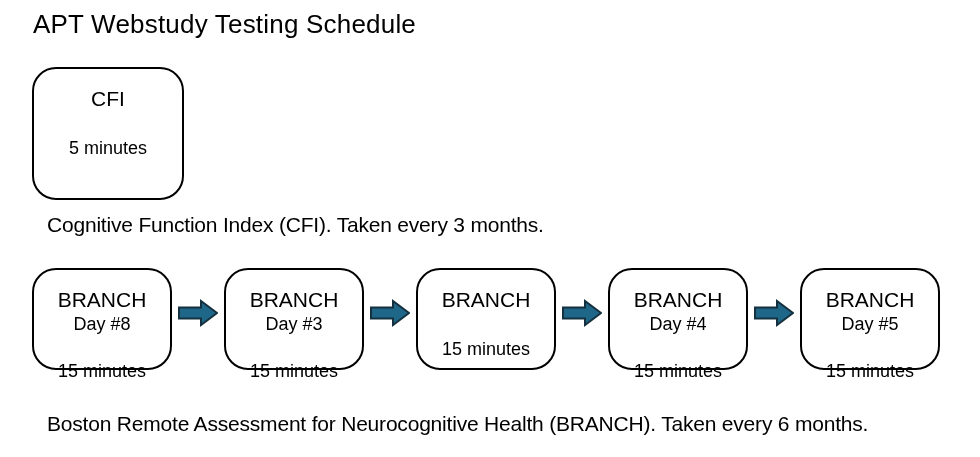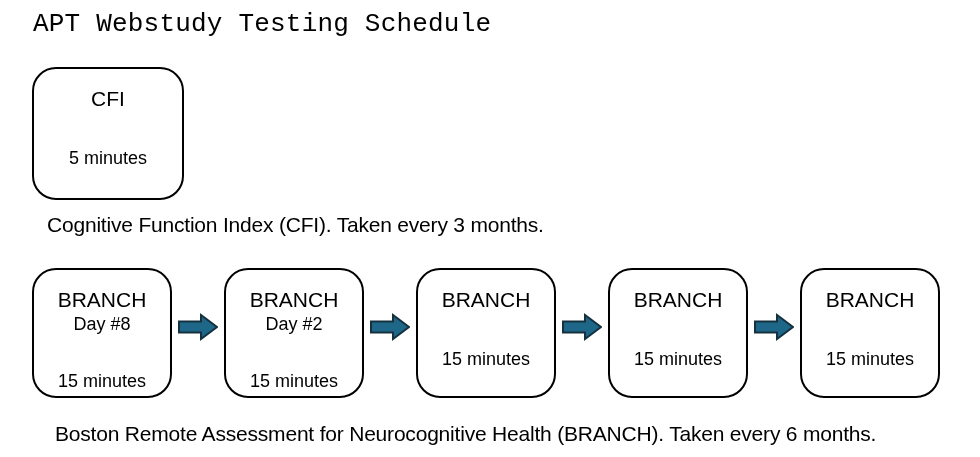--- a/index.html
+++ b/index.html
@@ -16,26 +16,25 @@
     overflow: hidden;
   }
   .page-title {
     position: absolute;
     left: 33px;
     top: 9px;
     font-size: 26px;
     line-height: 30px;
     font-weight: 400;
     letter-spacing: 0.2px;
-    font-family: Liberation Mono, monospace;
   }
   .sched-box {
     box-sizing: border-box;
     width: 140px;
-    height: 130px;
+    height: 102px;
     border: 2.5px solid var(--box-border, #000000);
     border-radius: 24px;
     background: #ffffff;
     text-align: center;
     padding-top: 17px;
   }
   .cfi-box {
     position: absolute;
     left: 32px;
     top: 67px;
@@ -46,32 +45,32 @@
     font-size: 21px;
     line-height: 26px;
   }
   .box-sub {
     font-size: 18px;
     line-height: 22px;
   }
   .box-duration {
     font-size: 18px;
     line-height: 22px;
-    margin-top: 35px;
+    margin-top: 25px;
   }
   .caption {
     position: absolute;
     left: 47px;
     font-size: 21px;
     line-height: 26px;
     white-space: nowrap;
     letter-spacing: -0.2px;
   }
   .caption-cfi { top: 212px; }
-  .caption-branch { top: 421px; margin-left: 8px; }
+  .caption-branch { top: 411px; }
   .branch-row {
     position: absolute;
     left: 32px;
     top: 268px;
     display: flex;
     align-items: stretch;
   }
   .arrow-cell {
     width: 52px;
     display: flex;
@@ -107,45 +106,47 @@
     <div class="box-sub">Day #8</div>
     <div class="box-duration">15 minutes</div>
   </div>
   <div class="arrow-cell">
     <svg width="40" height="28" viewBox="0 0 40 28" aria-hidden="true">
       <path class="arrow-shape" d="M1 8.5 L23 8.5 L23 2 L39 14 L23 26 L23 19.5 L1 19.5 Z"></path>
     </svg>
   </div>
   <div class="sched-box">
     <div class="box-title">BRANCH</div>
-    <div class="box-sub">Day #2</div>
+    <div class="box-sub">Day #3</div>
     <div class="box-duration">15 minutes</div>
   </div>
   <div class="arrow-cell">
     <svg width="40" height="28" viewBox="0 0 40 28" aria-hidden="true">
       <path class="arrow-shape" d="M1 8.5 L23 8.5 L23 2 L39 14 L23 26 L23 19.5 L1 19.5 Z"></path>
     </svg>
   </div>
   <div class="sched-box">
     <div class="box-title">BRANCH</div>
     <div class="box-duration">15 minutes</div>
   </div>
   <div class="arrow-cell">
     <svg width="40" height="28" viewBox="0 0 40 28" aria-hidden="true">
       <path class="arrow-shape" d="M1 8.5 L23 8.5 L23 2 L39 14 L23 26 L23 19.5 L1 19.5 Z"></path>
     </svg>
   </div>
   <div class="sched-box">
     <div class="box-title">BRANCH</div>
+    <div class="box-sub">Day #4</div>
     <div class="box-duration">15 minutes</div>
   </div>
   <div class="arrow-cell">
     <svg width="40" height="28" viewBox="0 0 40 28" aria-hidden="true">
       <path class="arrow-shape" d="M1 8.5 L23 8.5 L23 2 L39 14 L23 26 L23 19.5 L1 19.5 Z"></path>
     </svg>
   </div>
   <div class="sched-box">
     <div class="box-title">BRANCH</div>
+    <div class="box-sub">Day #5</div>
     <div class="box-duration">15 minutes</div>
   </div>
 </div>
 
 <div class="caption caption-branch">Boston Remote Assessment for Neurocognitive Health (BRANCH). Taken every 6 months.</div>
 
 </body></html>

